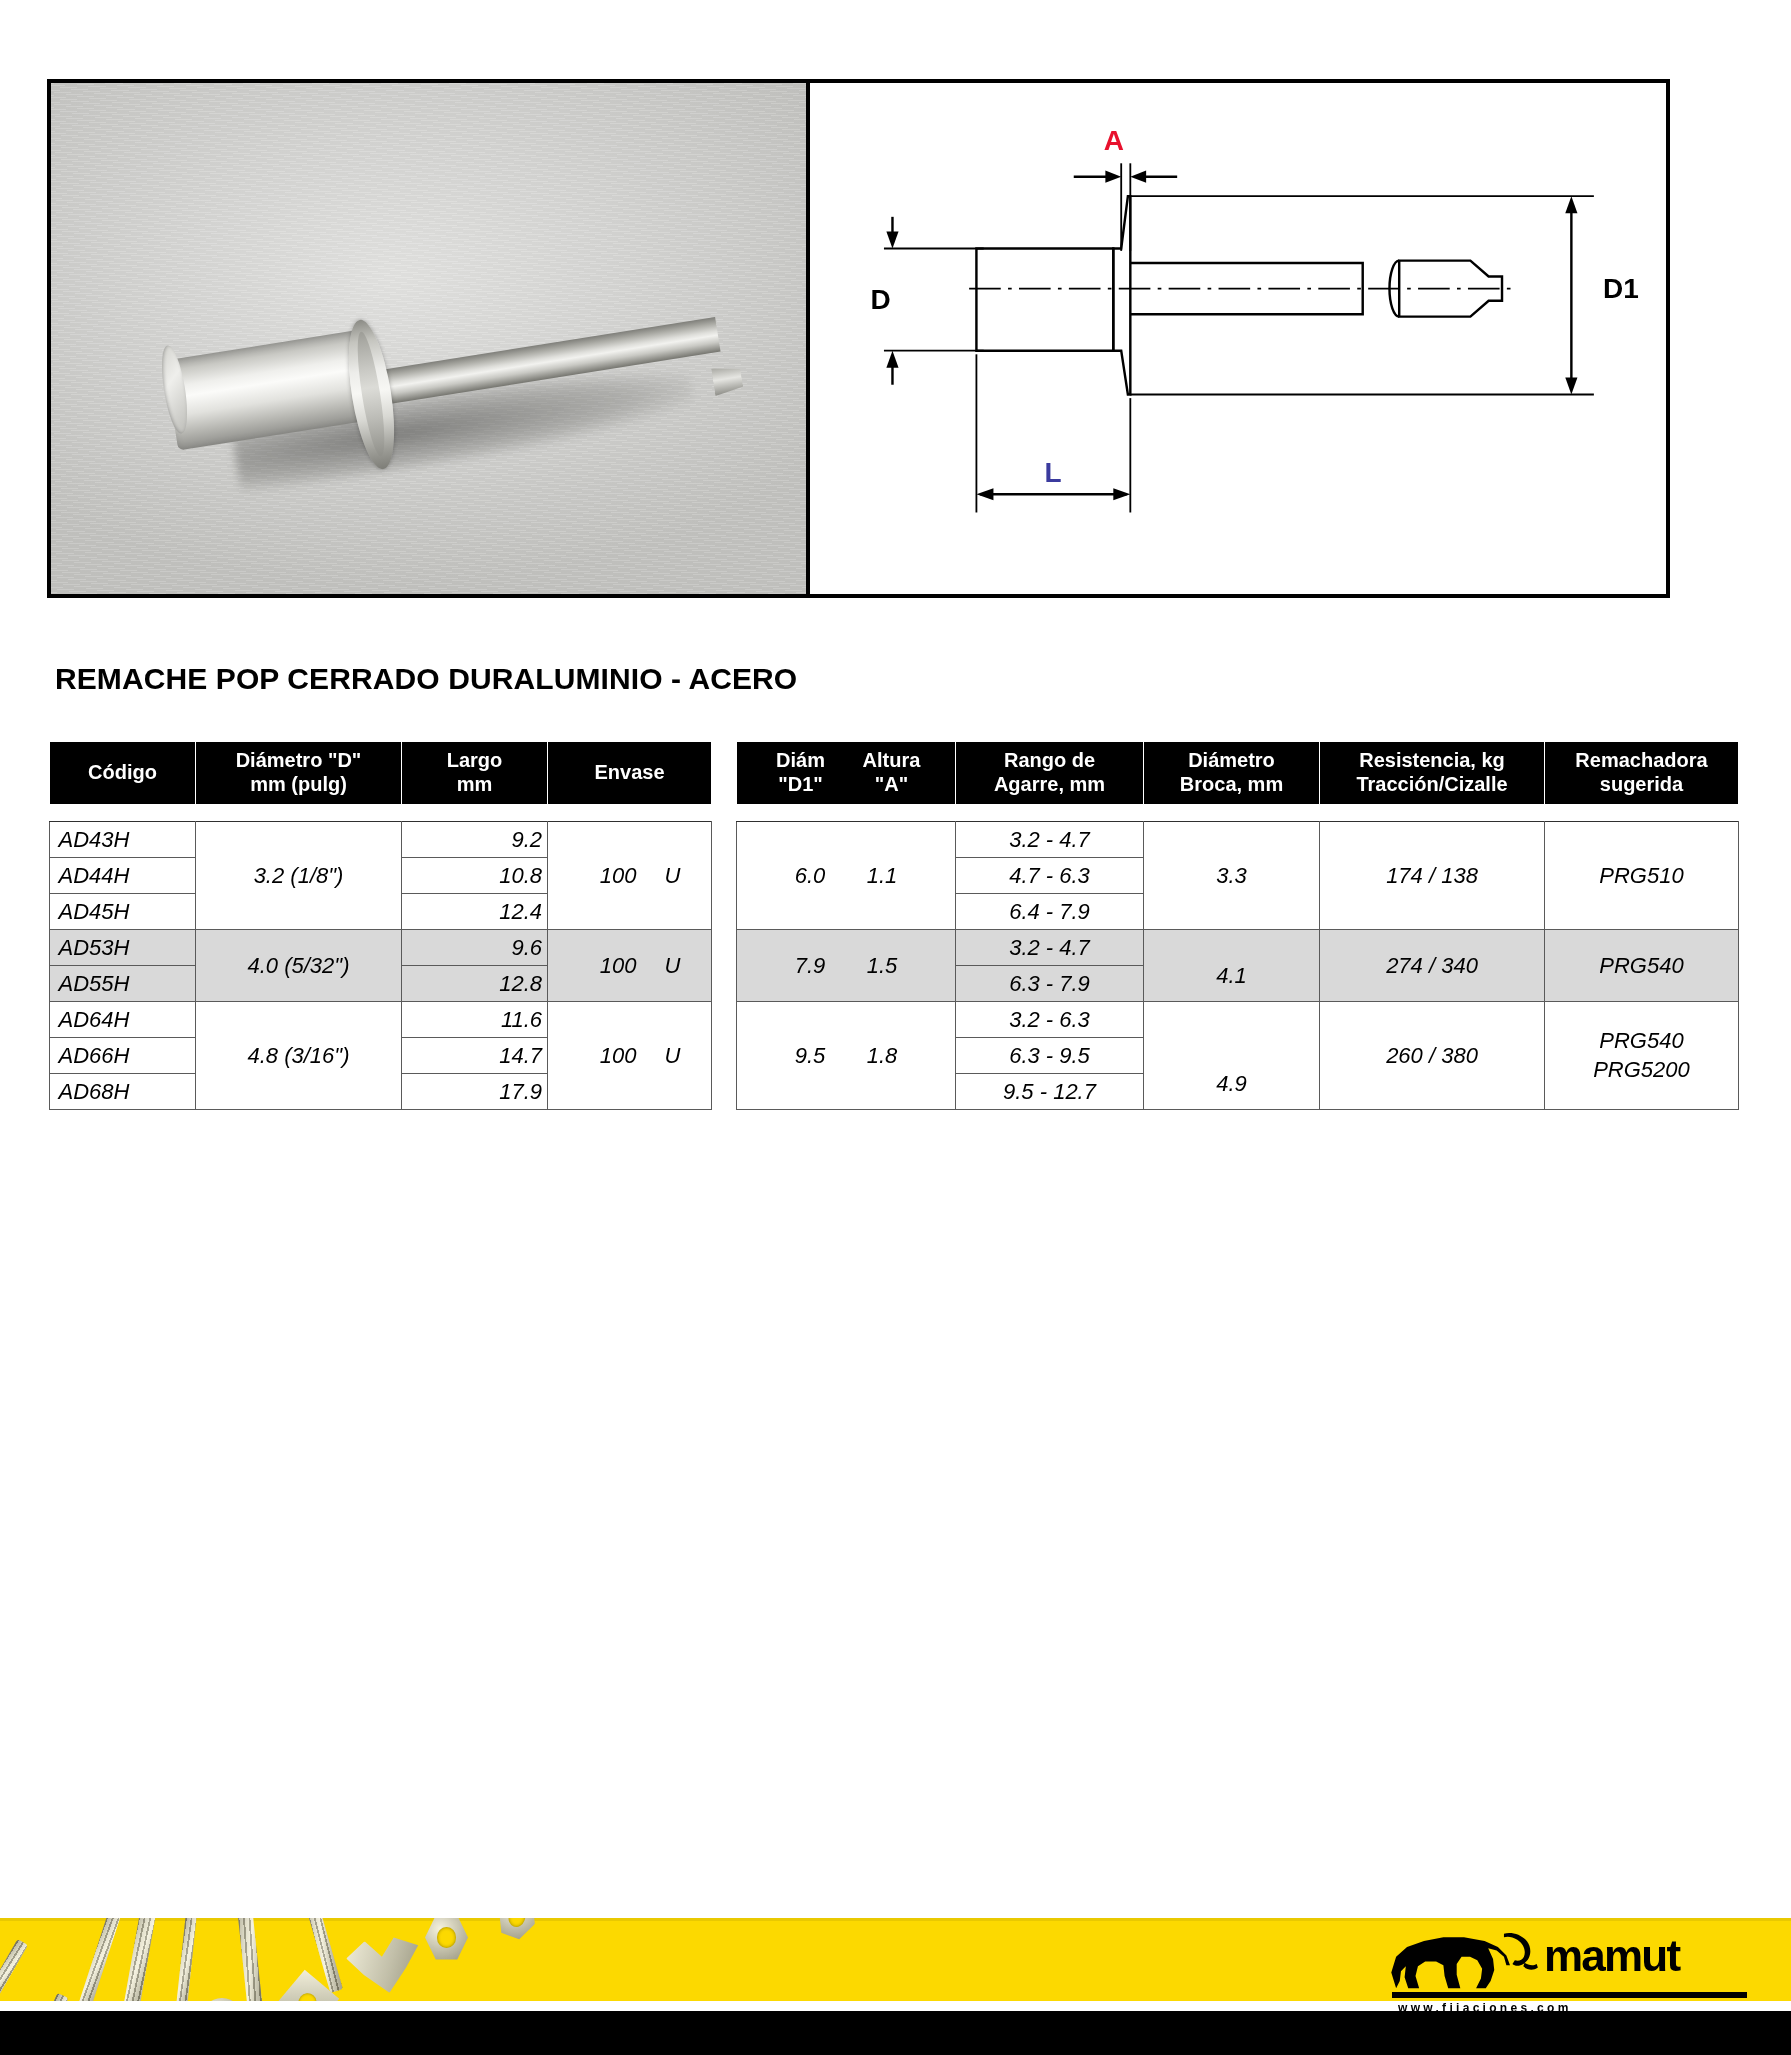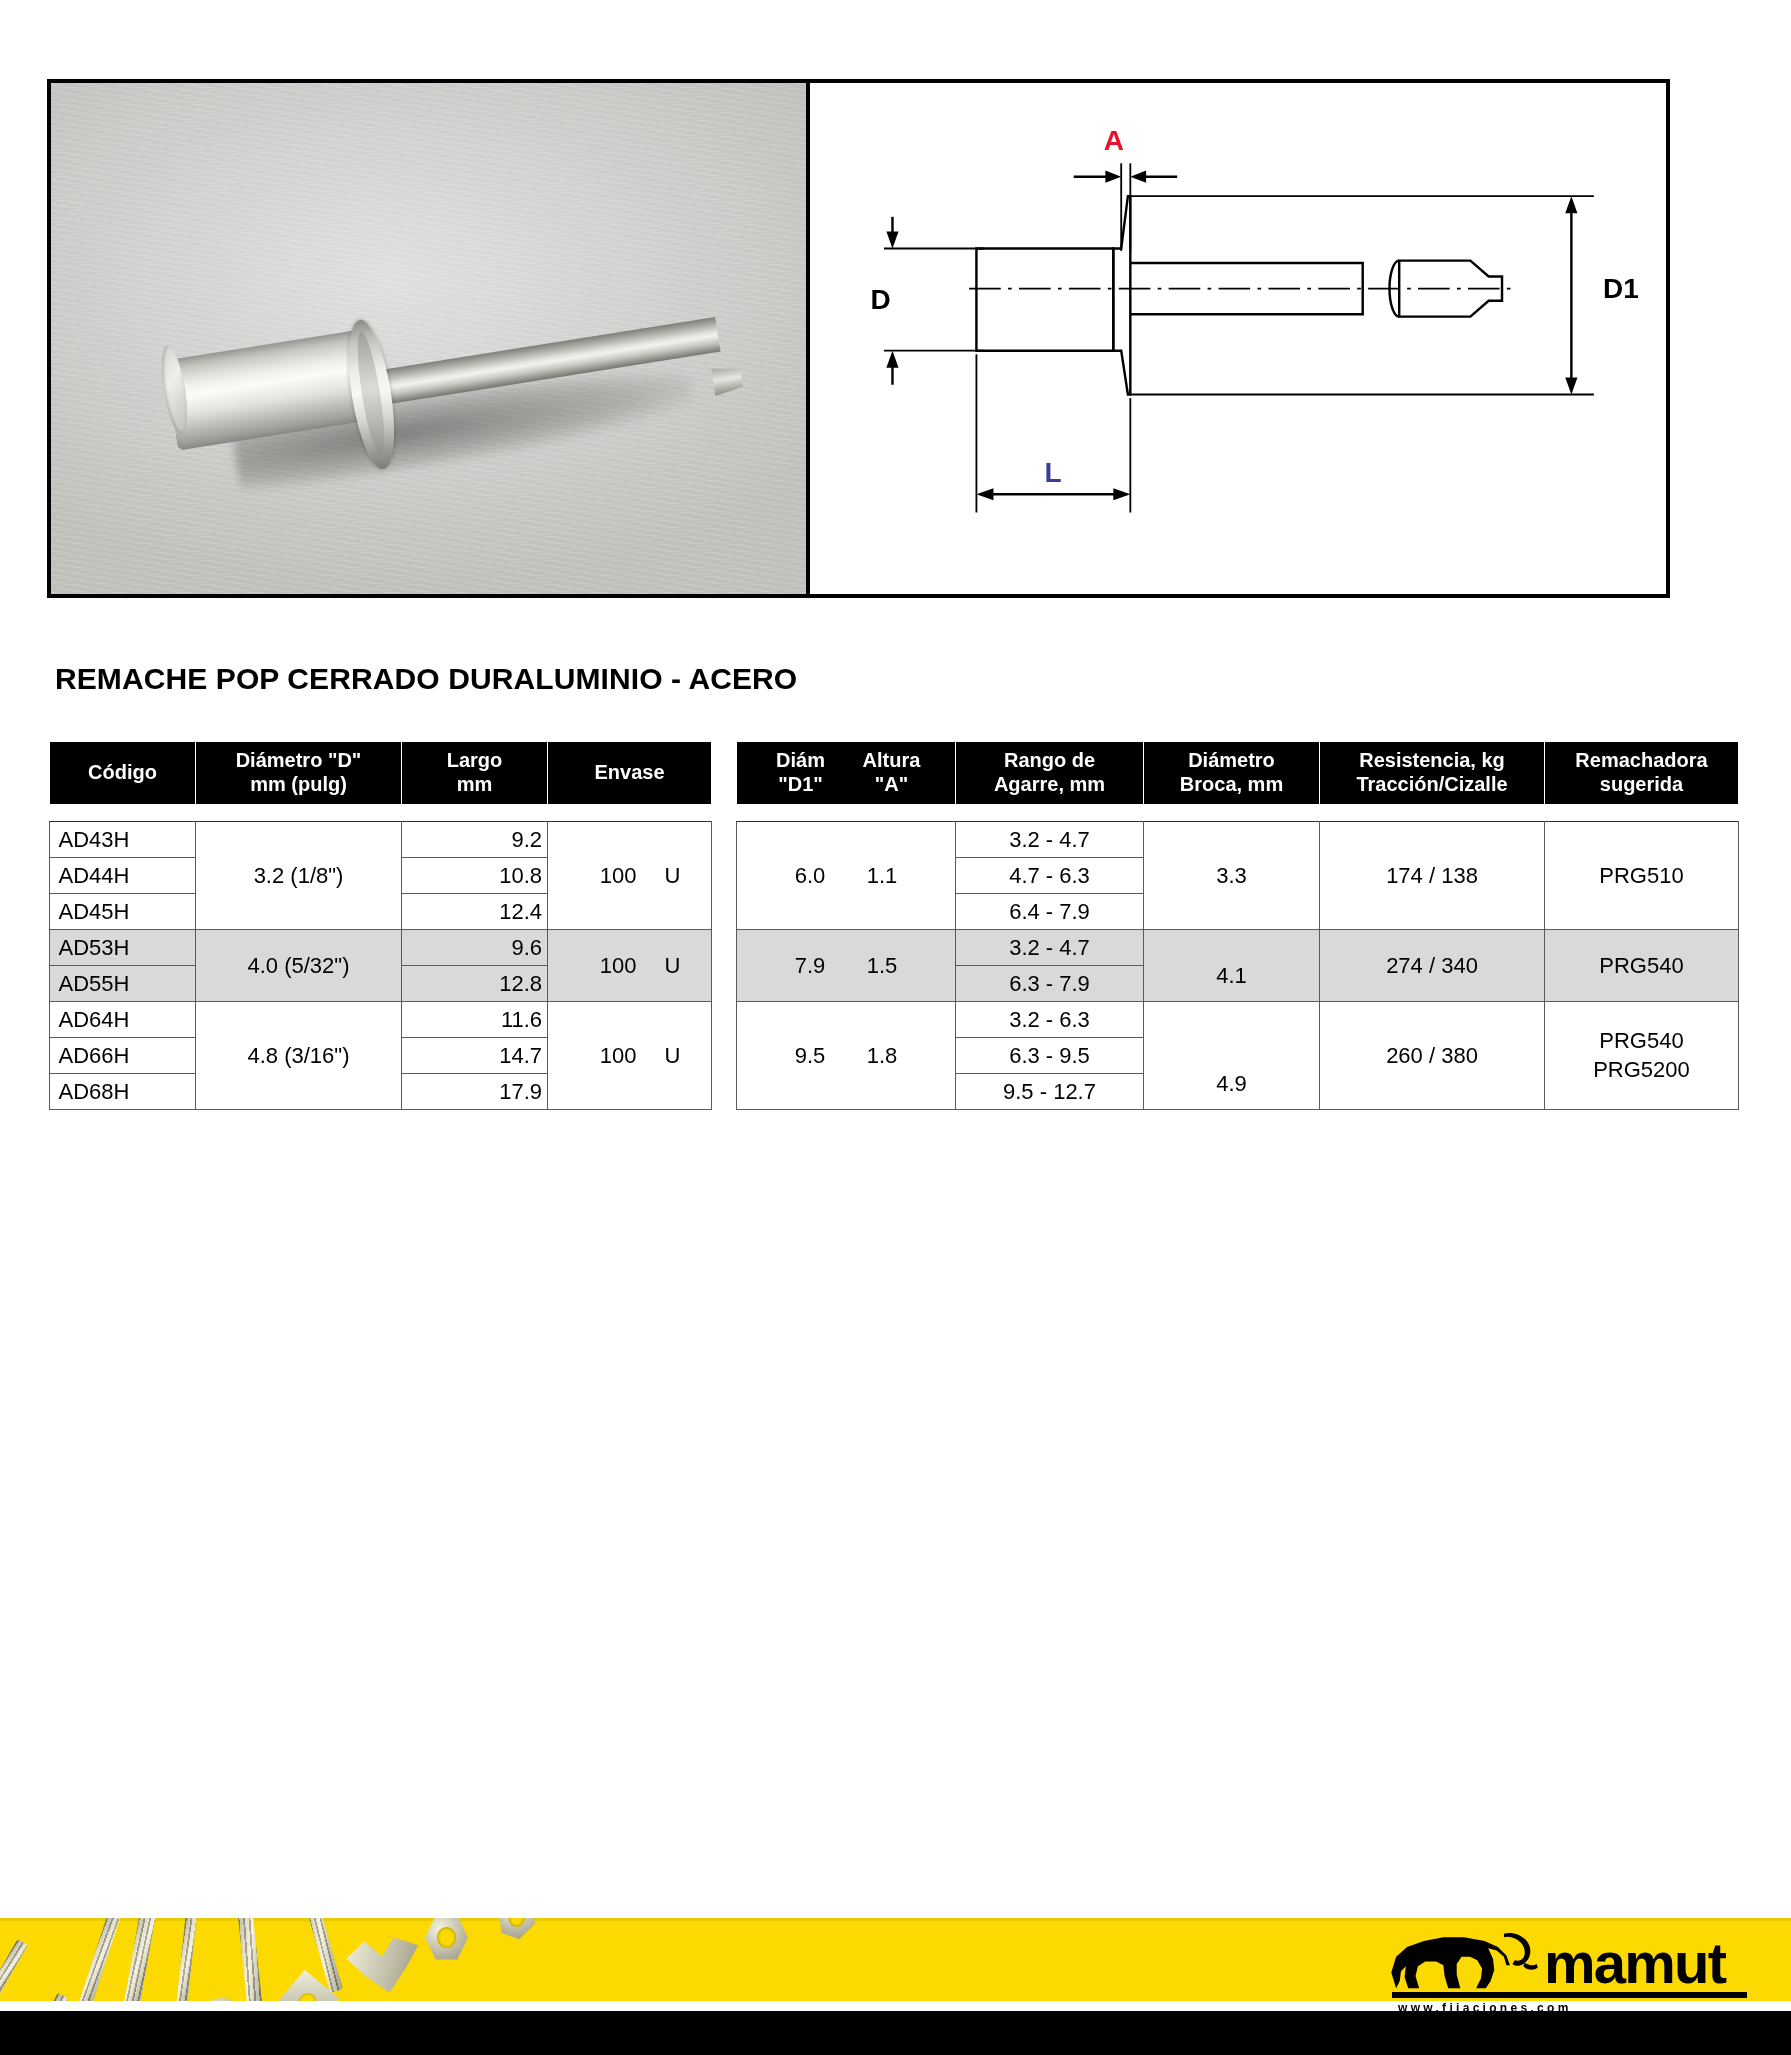--- a/index.html
+++ b/index.html
@@ -166,20 +166,21 @@
     box-sizing: border-box;
   }
   table.spec td {
     border: 1.2px solid #5a5a5a;
     text-align: center;
     vertical-align: middle;
     height: 36px;
     padding: 1.2px 4.9px;
     box-sizing: border-box;
     white-space: nowrap;
+    font-style: italic;
   }
   table.spec tr.head-spacer td {
     border: none;
     height: 17px;
     padding: 0;
   }
   table.spec td.code {
     text-align: left;
     padding-left: 8.5px;
   }
@@ -253,21 +254,21 @@
   #logo {
     position: absolute;
     right: 34px;
     top: 11px;
     width: 377px;
     height: 91px;
   }
   #logo .wordmark {
     position: absolute;
     left: 163px; top: 4.9px;
-    font-size: 58px;
+    font-size: 44px;
     font-weight: bold;
     color: #000;
     letter-spacing: -1.8px;
     line-height: 1;
   }
   #logo .underline {
     position: absolute;
     left: 11px; top: 63px;
     width: 355px; height: 5.5px;
     background: #000;

